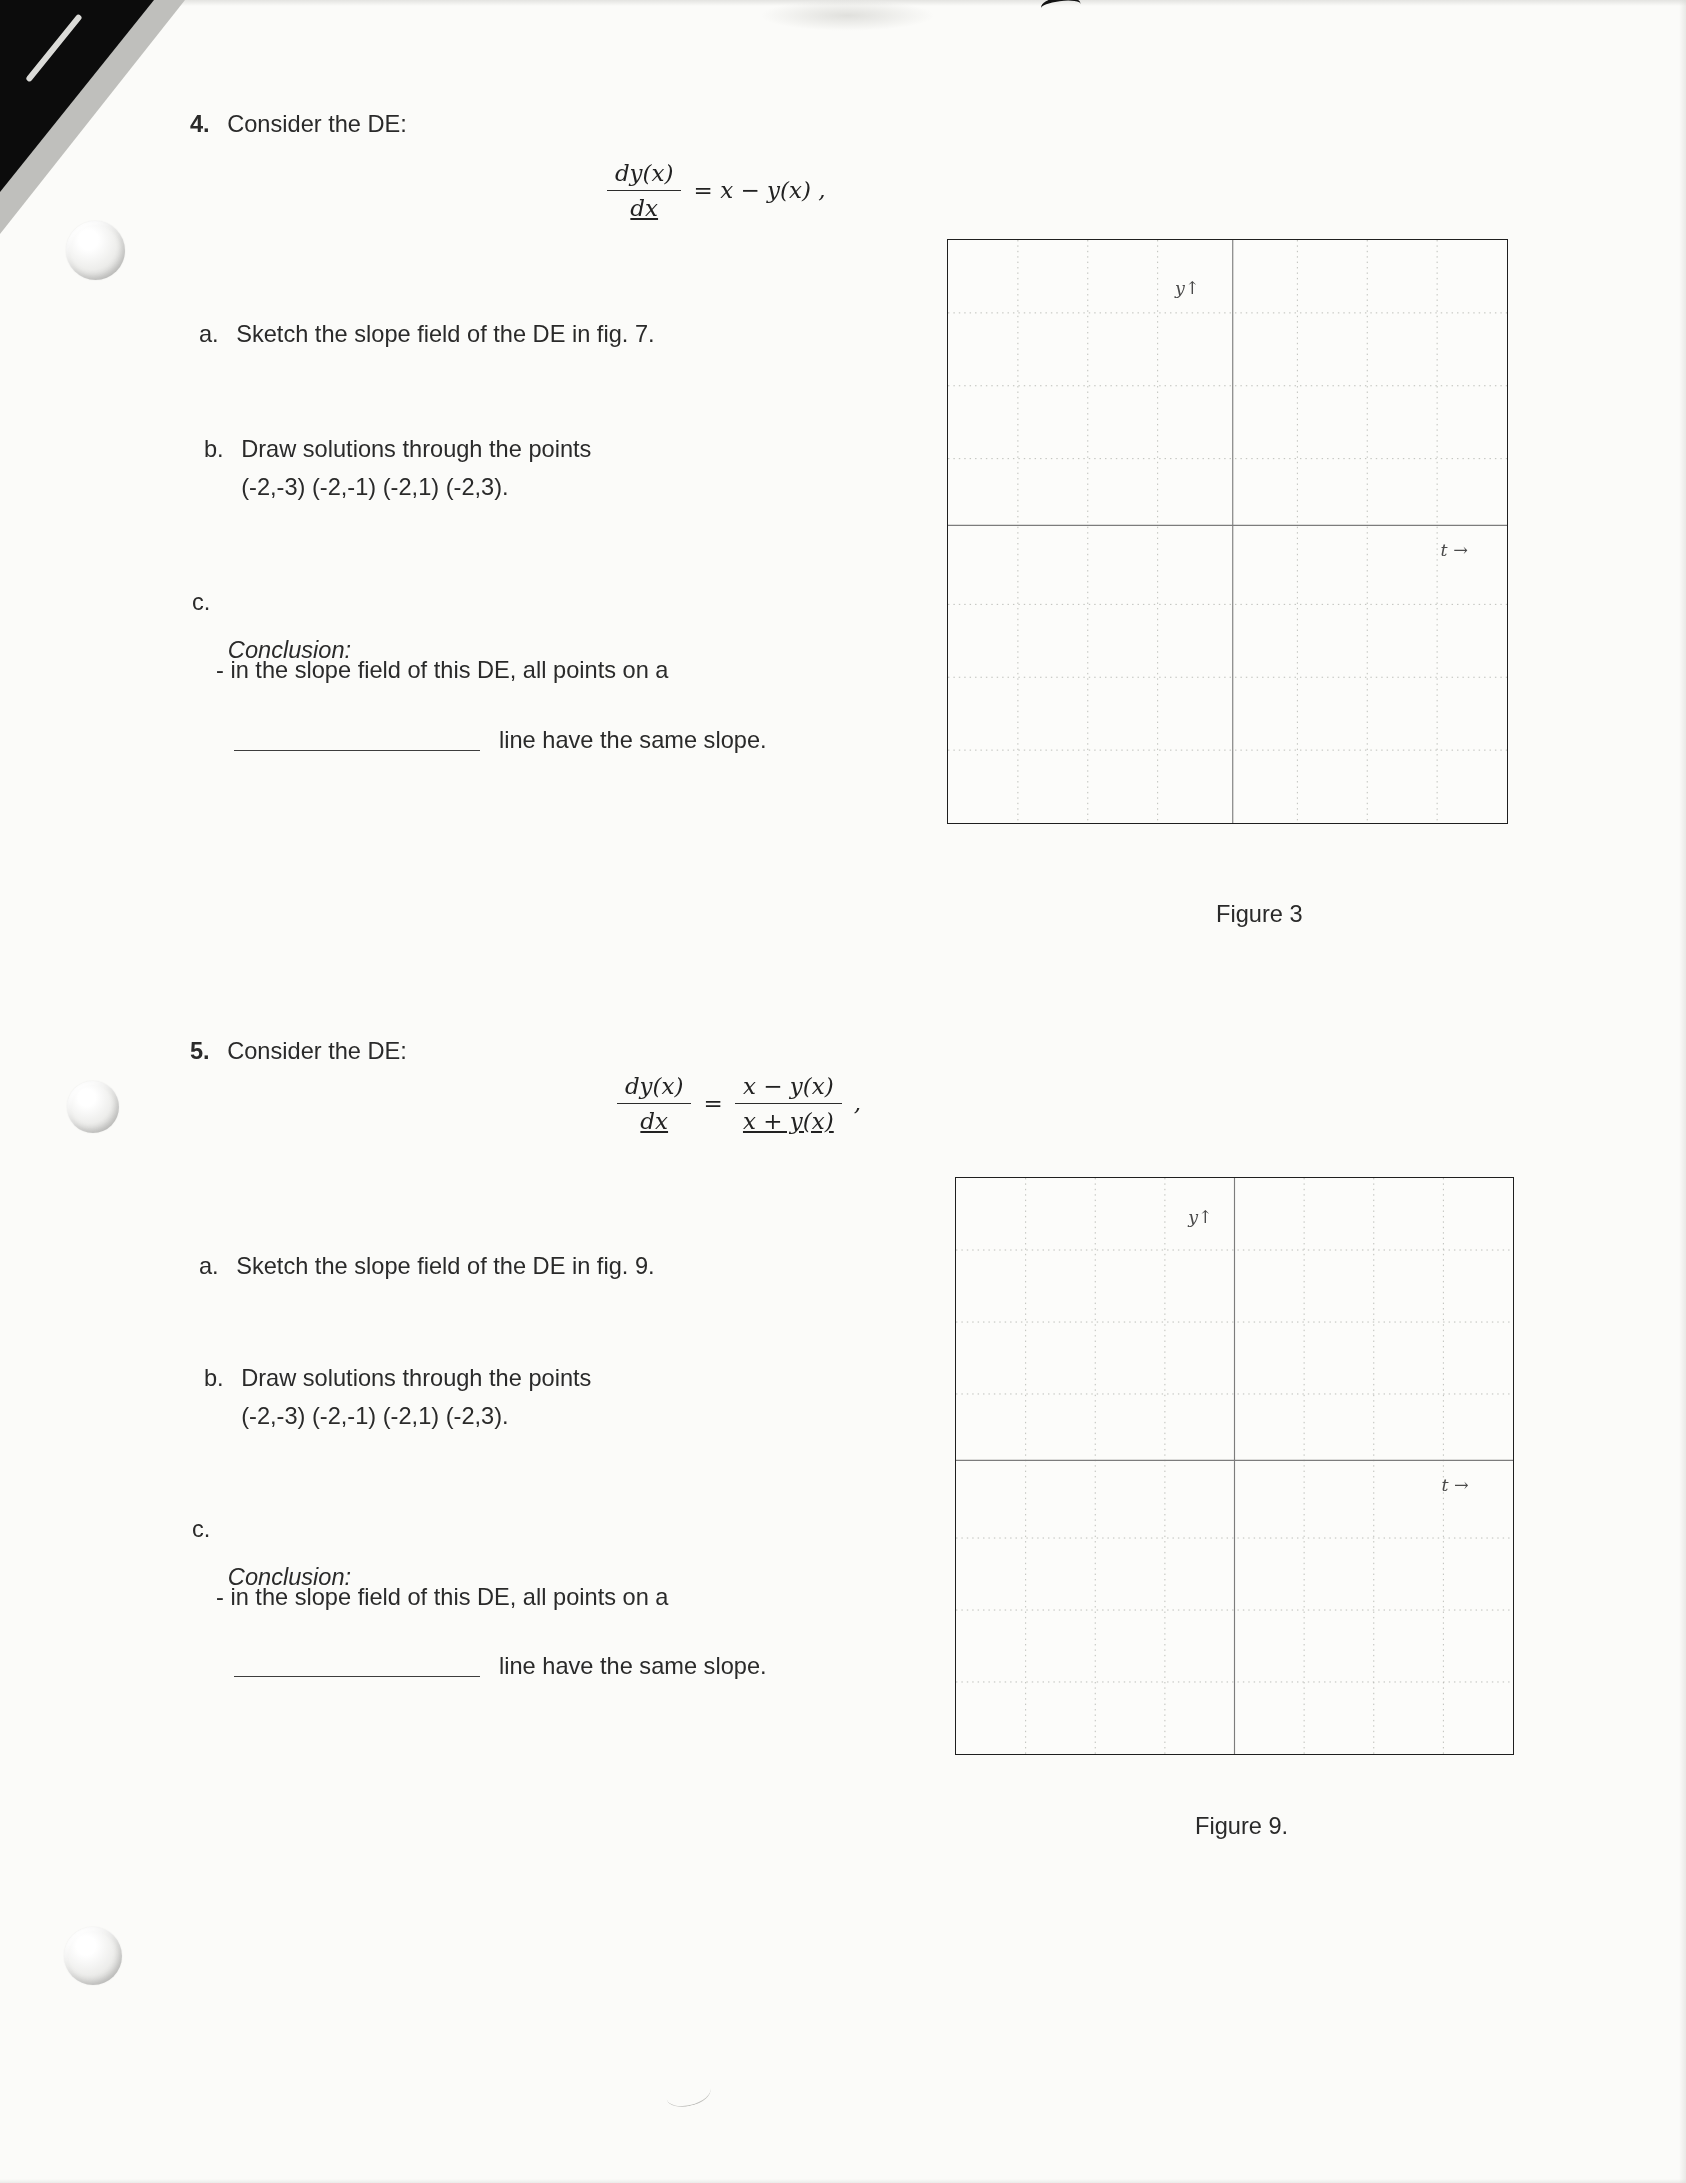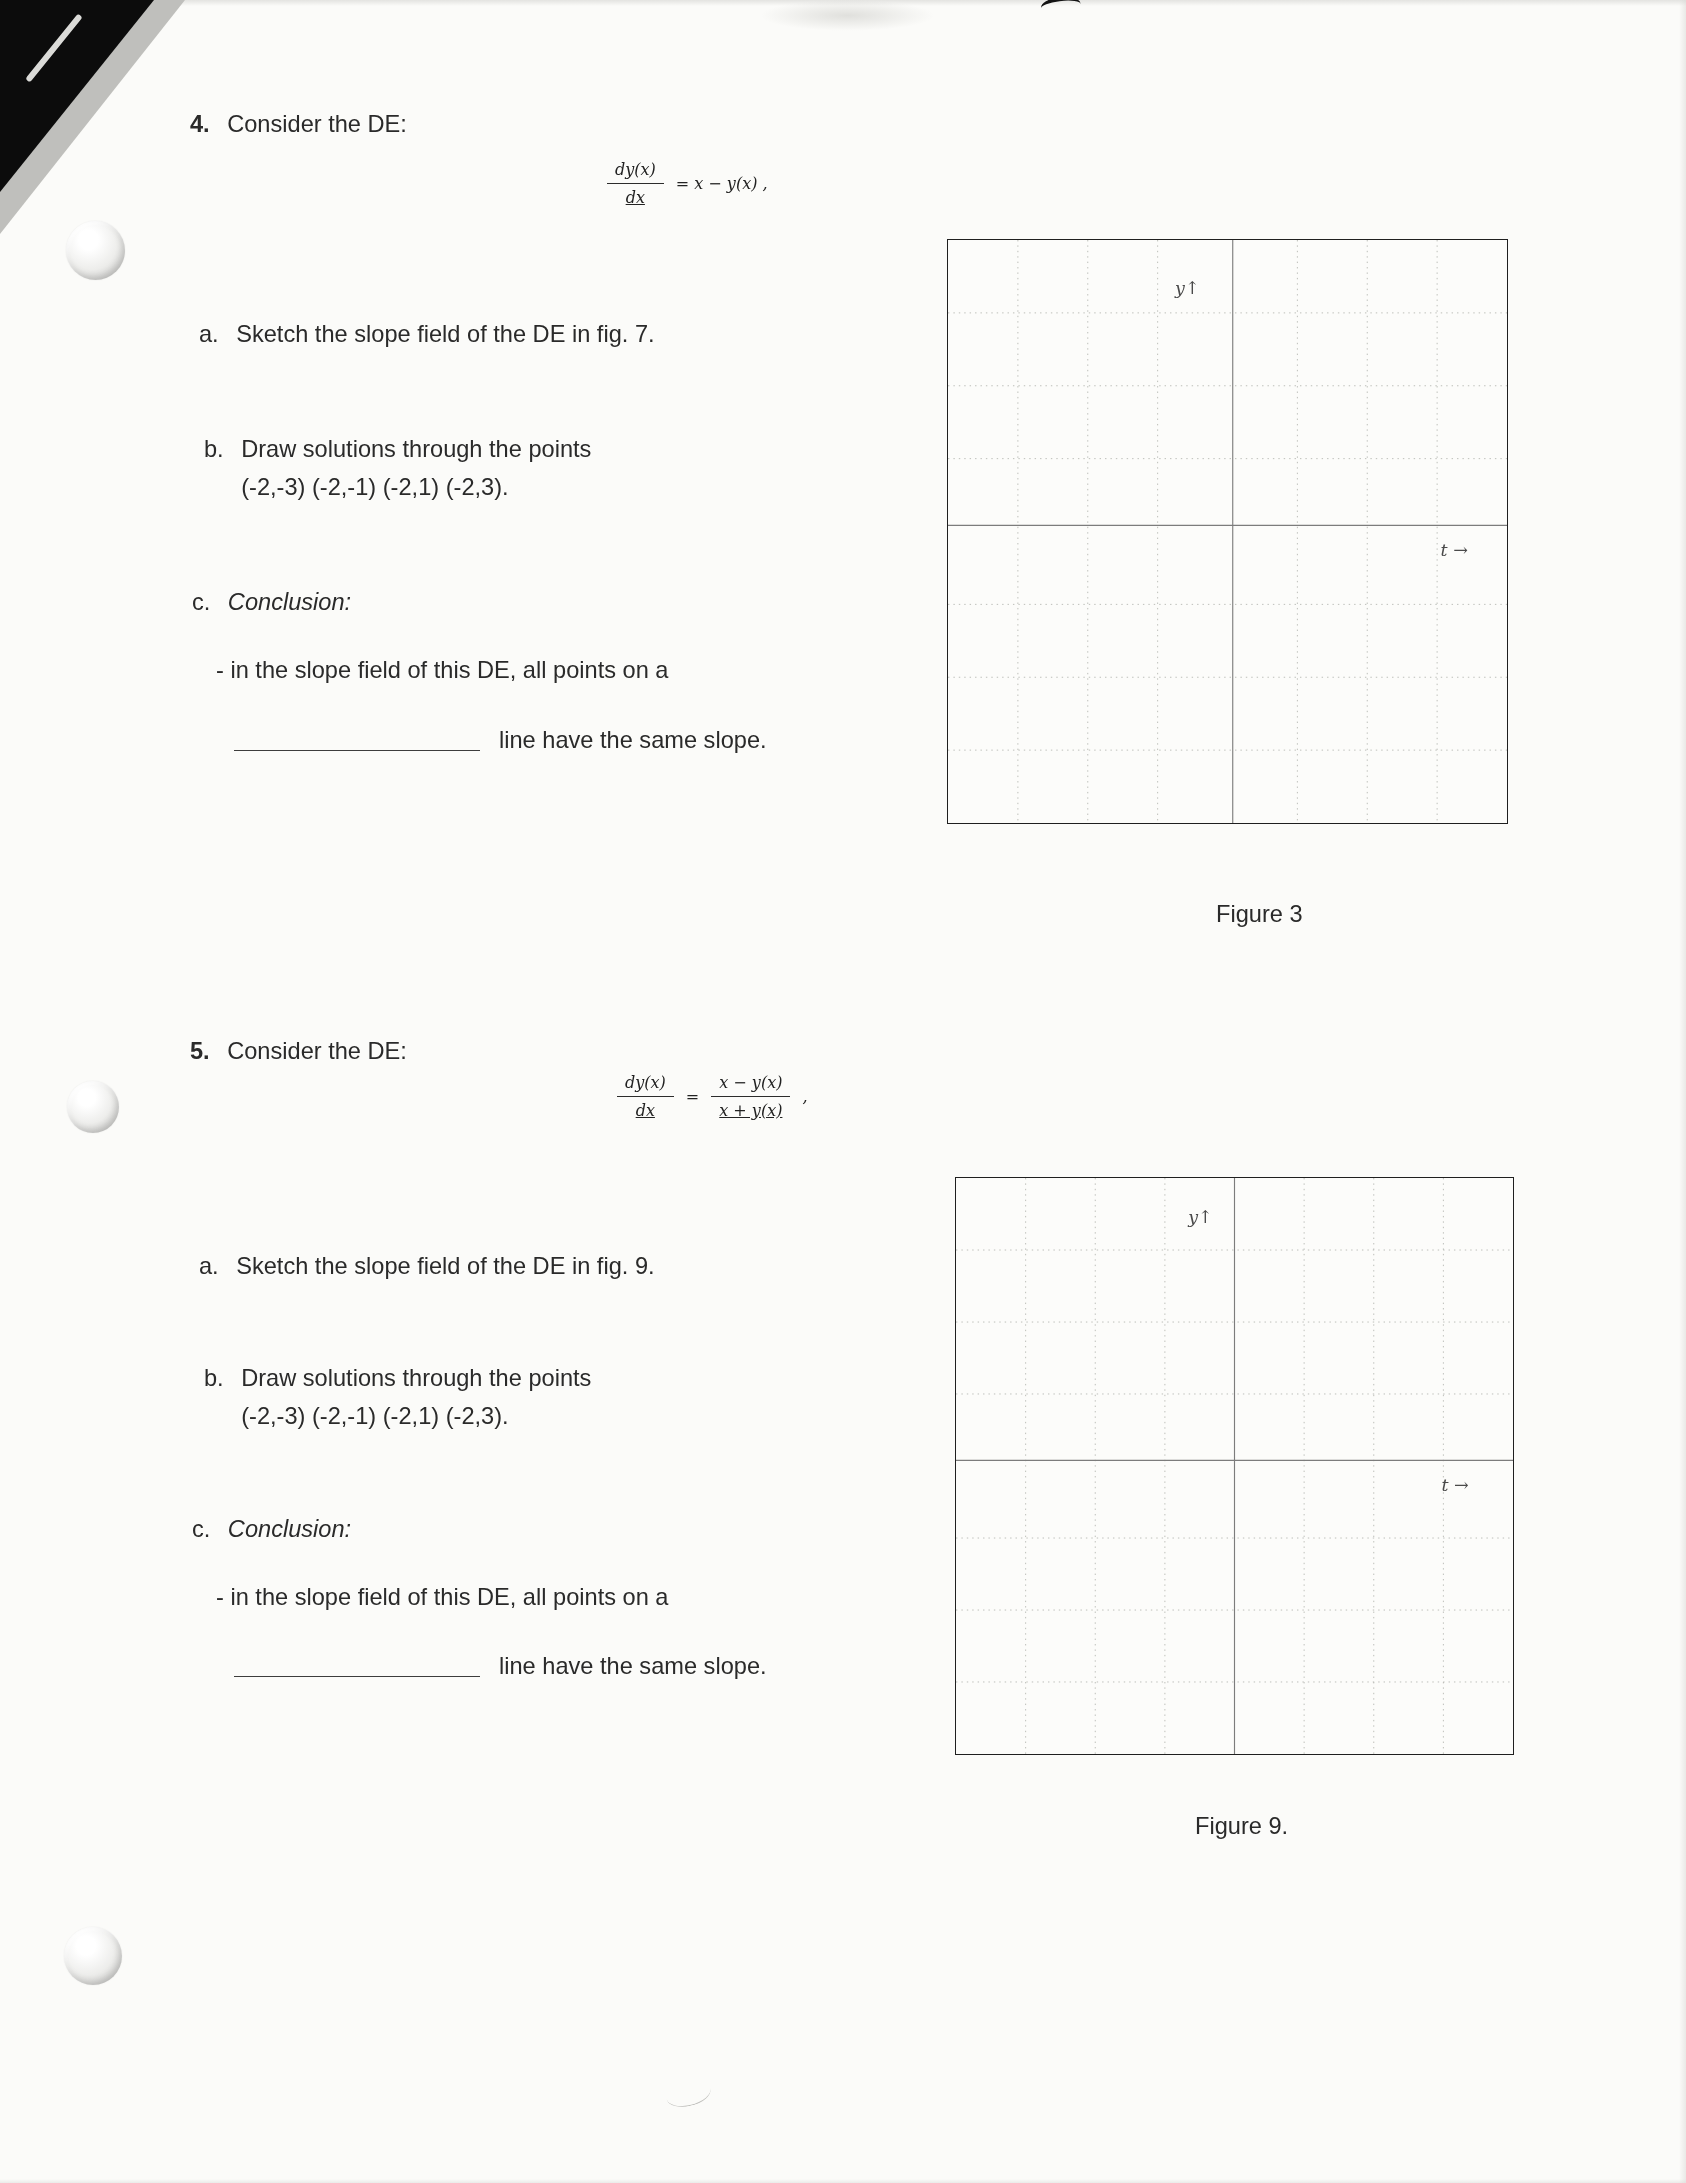--- a/index.html
+++ b/index.html
@@ -39,29 +39,29 @@
   .punch-1 { left:66px; top:221px; width:59px; height:59px; }
   .punch-2 { left:67px; top:1081px; width:52px; height:52px; }
   .punch-3 { left:64px; top:1927px; width:58px; height:58px; }
 
   
   .abs { position:absolute; }
   .prob-title { display:flex; gap:17.5px; font-size:23.6px; }
   .prob-num { font-weight:700; }
   .part { display:flex; gap:17.5px; font-size:23.6px; line-height:1.62; }
   .part-label { flex:0 0 auto; }
-  .part-c .part-text { font-style:italic; }
+  .part-c .part-text { font-style:italic;margin-top:48px; }
   .dash-line { font-size:23.6px; }
   .blank-row { display:flex; align-items:flex-end; font-size:23.6px; }
   .blank-underline { width:246px; height:0; border-bottom:1.7px solid #3d3d3d; margin-bottom:3.5px; }
   .blank-row .after-blank { margin-left:19px; }
 
   
   .equation { display:flex; align-items:center; gap:12.2px;
-    font-family:"DejaVu Serif", serif; font-style:italic; font-size:16px; color:#222; }
+    font-family:"DejaVu Serif", serif; font-style:italic; font-size:23px; color:#222; }
   .frac { display:inline-flex; flex-direction:column; align-items:center; }
   .frac .num { padding:0 7.9px 4.4px; border-bottom:1.7px solid #2c2c2c; }
   .frac .den { padding-top:3.5px;text-decoration:underline; }
   .eq-sign, .trail { display:inline-block; }
 
   .eq4 { left:607px; top:160px; }
   .eq5 { left:617px; top:1073px; }
 
   .p4-title { left:190px; top:111px; }
   .p4-a { left:199px; top:315px; }

